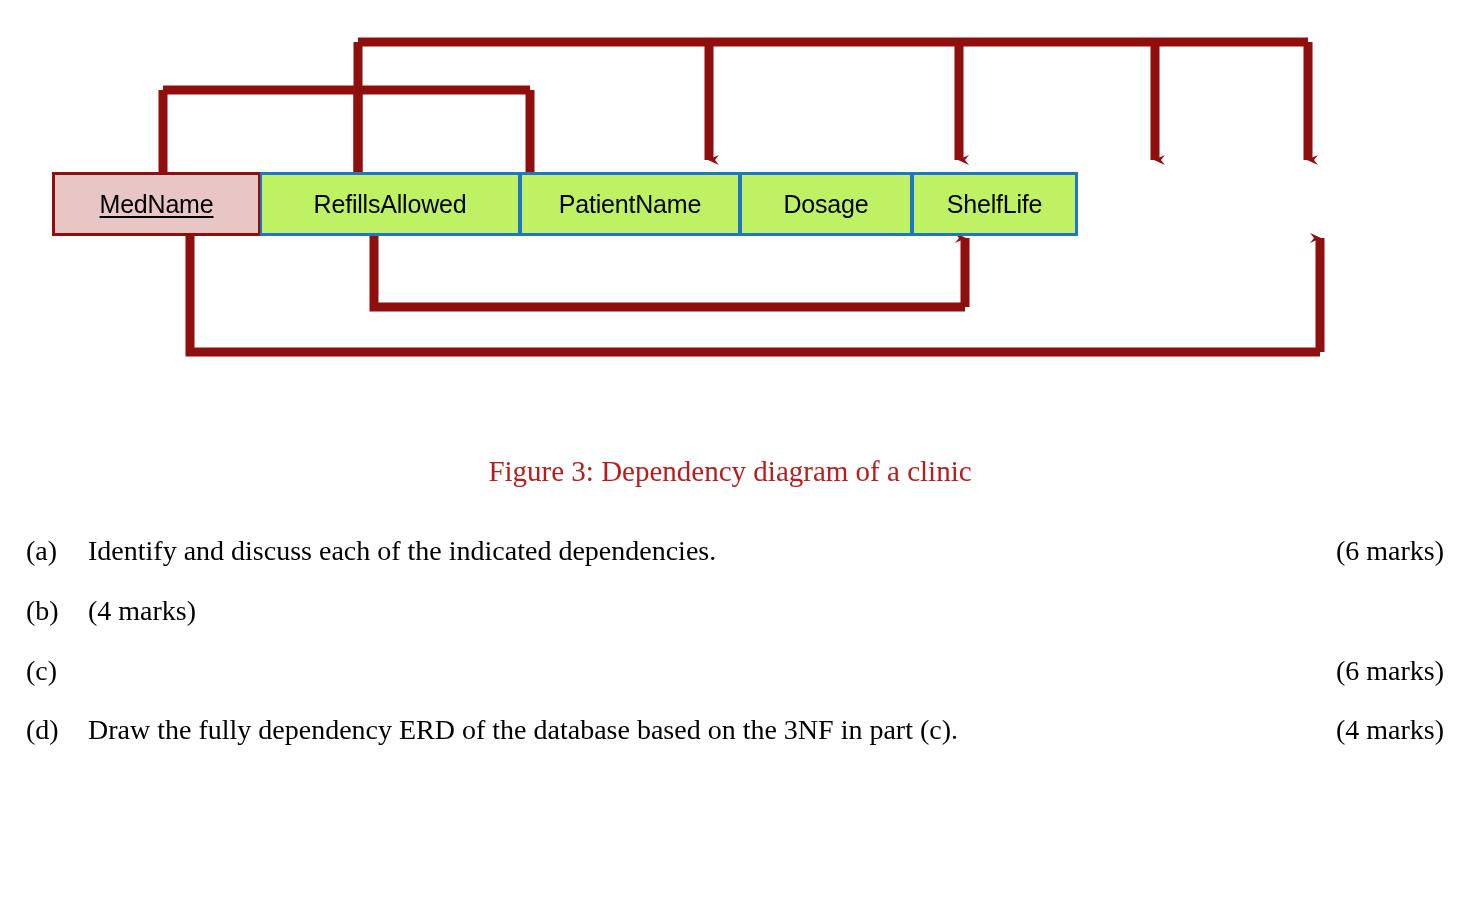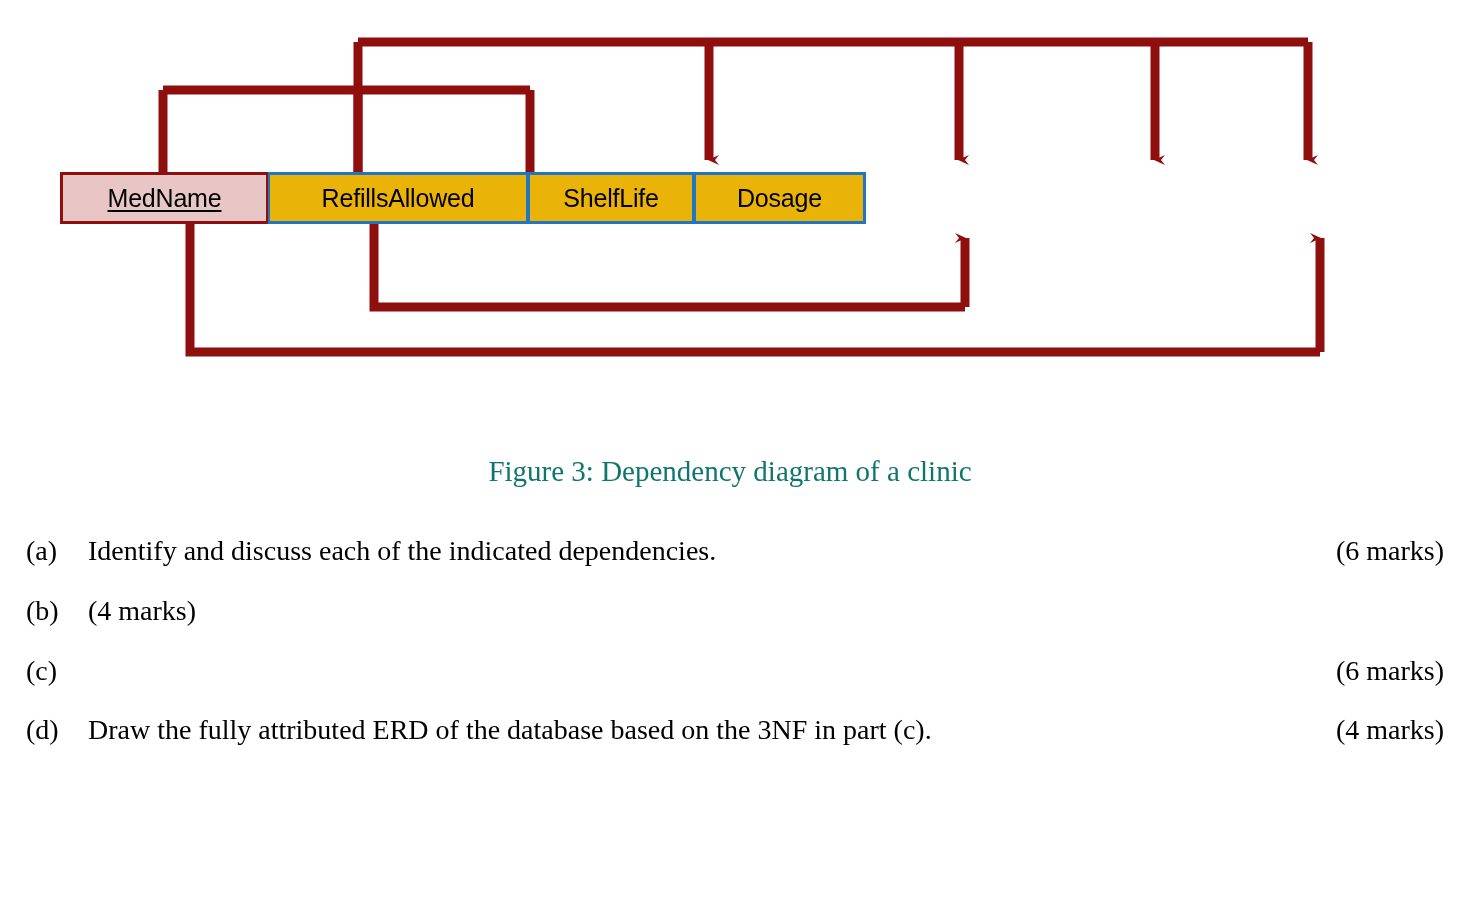--- a/index.html
+++ b/index.html
@@ -27,38 +27,38 @@
     position: absolute;
     left: 0;
     top: 0;
     width: 1460px;
     height: 400px;
   }
 
   
   #attribute-row {
     position: absolute;
-    left: 60px;
+    left: 52px;
     top: 172px;
-    height: 52px;
+    height: 64px;
     display: flex;
     align-items: stretch;
     z-index: 5;
   }
   .attr-box {
     box-sizing: border-box;
     display: flex;
     align-items: center;
     justify-content: center;
     font-family: "Liberation Sans", "DejaVu Sans", sans-serif;
     font-size: 25px;
     color: #000000;
     line-height: 1;
     letter-spacing: -0.2px;
-    background: #eab308;
+    background: #bef264;
   }
   .attr-box.key {
     background: #e9c6c6;
     border: 3px solid #8f0f0f;
     border-right-width: 2px;
     border-left-width: 2px;
   }
   .attr-box.key:first-child { border-left-width: 3px; }
   .attr-box.nonkey {
     border: 3px solid #1f76c4;
@@ -72,21 +72,21 @@
   }
 
   
   #figure-caption {
     position: absolute;
     left: 0;
     top: 455px;
     width: 1460px;
     text-align: center;
     font-size: 29px;
-    color: #0f766e;
+    color: #b91c1c;
   }
 
   
   #questions {
     position: absolute;
     left: 26px;
     top: 533px;
     width: 1418px;
   }
   .question {
@@ -172,26 +172,29 @@
     </g>
   </svg>
 
   <div id="attribute-row">
     <div class="attr-box key" style="width:208px">
       <span class="attr-label">MedName</span>
     </div>
     <div class="attr-box nonkey" style="width:260px">
       <span class="attr-label">RefillsAllowed</span>
     </div>
+    <div class="attr-box nonkey" style="width:220px">
+      <span class="attr-label">PatientName</span>
+    </div>
+    <div class="attr-box nonkey" style="width:172px">
+      <span class="attr-label">Dosage</span>
+    </div>
     <div class="attr-box nonkey" style="width:166px">
       <span class="attr-label">ShelfLife</span>
     </div>
-    <div class="attr-box nonkey" style="width:172px">
-      <span class="attr-label">Dosage</span>
-    </div>
   </div>
 </div>
 
 <div id="figure-caption">Figure 3: Dependency diagram of a clinic</div>
 
 <div id="questions">
 
   <div class="question one-line">
     <div class="q-marker">(a)</div>
     <div class="q-body">
@@ -210,18 +213,18 @@
   <div class="question wrapped">
     <div class="q-marker">(c)</div>
     <div class="q-body">
       <span class="q-marks">(6 marks)</span>
     </div>
   </div>
 
   <div class="question one-line">
     <div class="q-marker">(d)</div>
     <div class="q-body">
-      <span class="q-text">Draw the fully attributed ERD of the database based on the 3NF in part (c).</span>
+      <span class="q-text">Draw the fully dependency ERD of the database based on the 3NF in part (c).</span>
       <span class="q-marks">(4 marks)</span>
     </div>
   </div>
 
 </div>
 
 </body></html>

